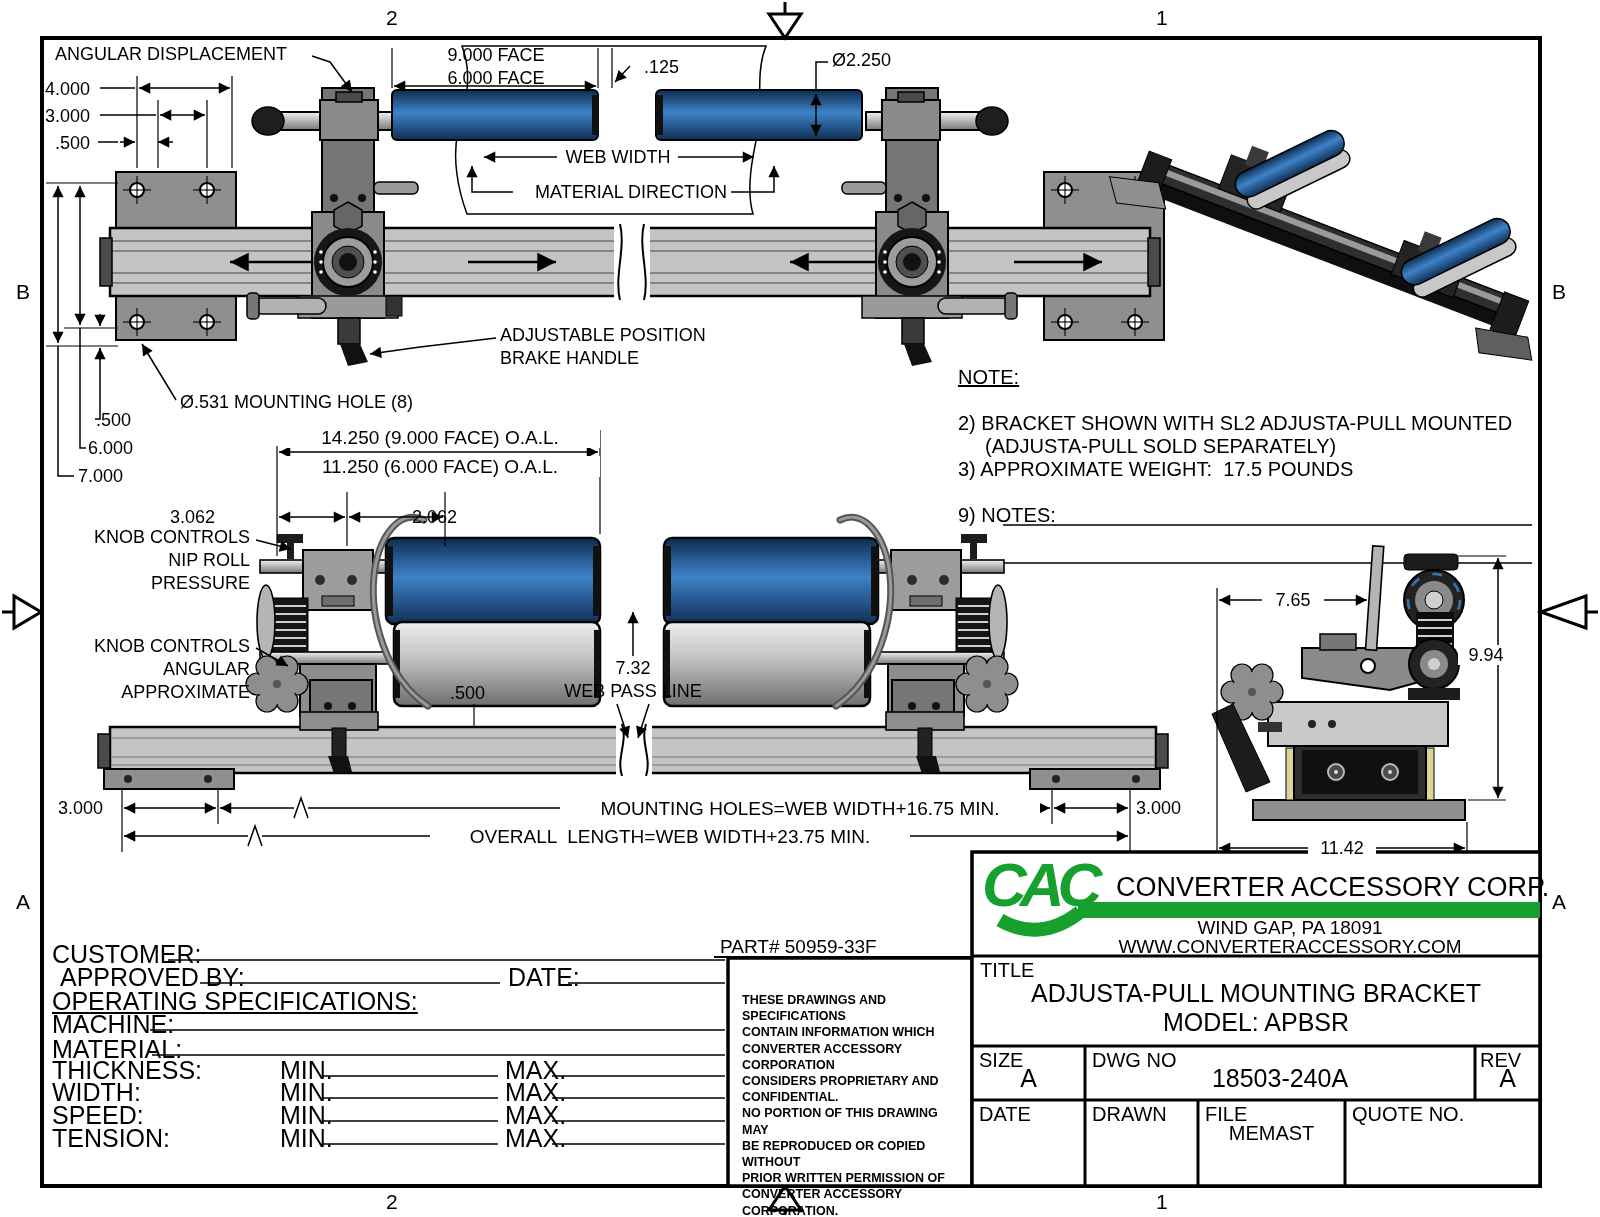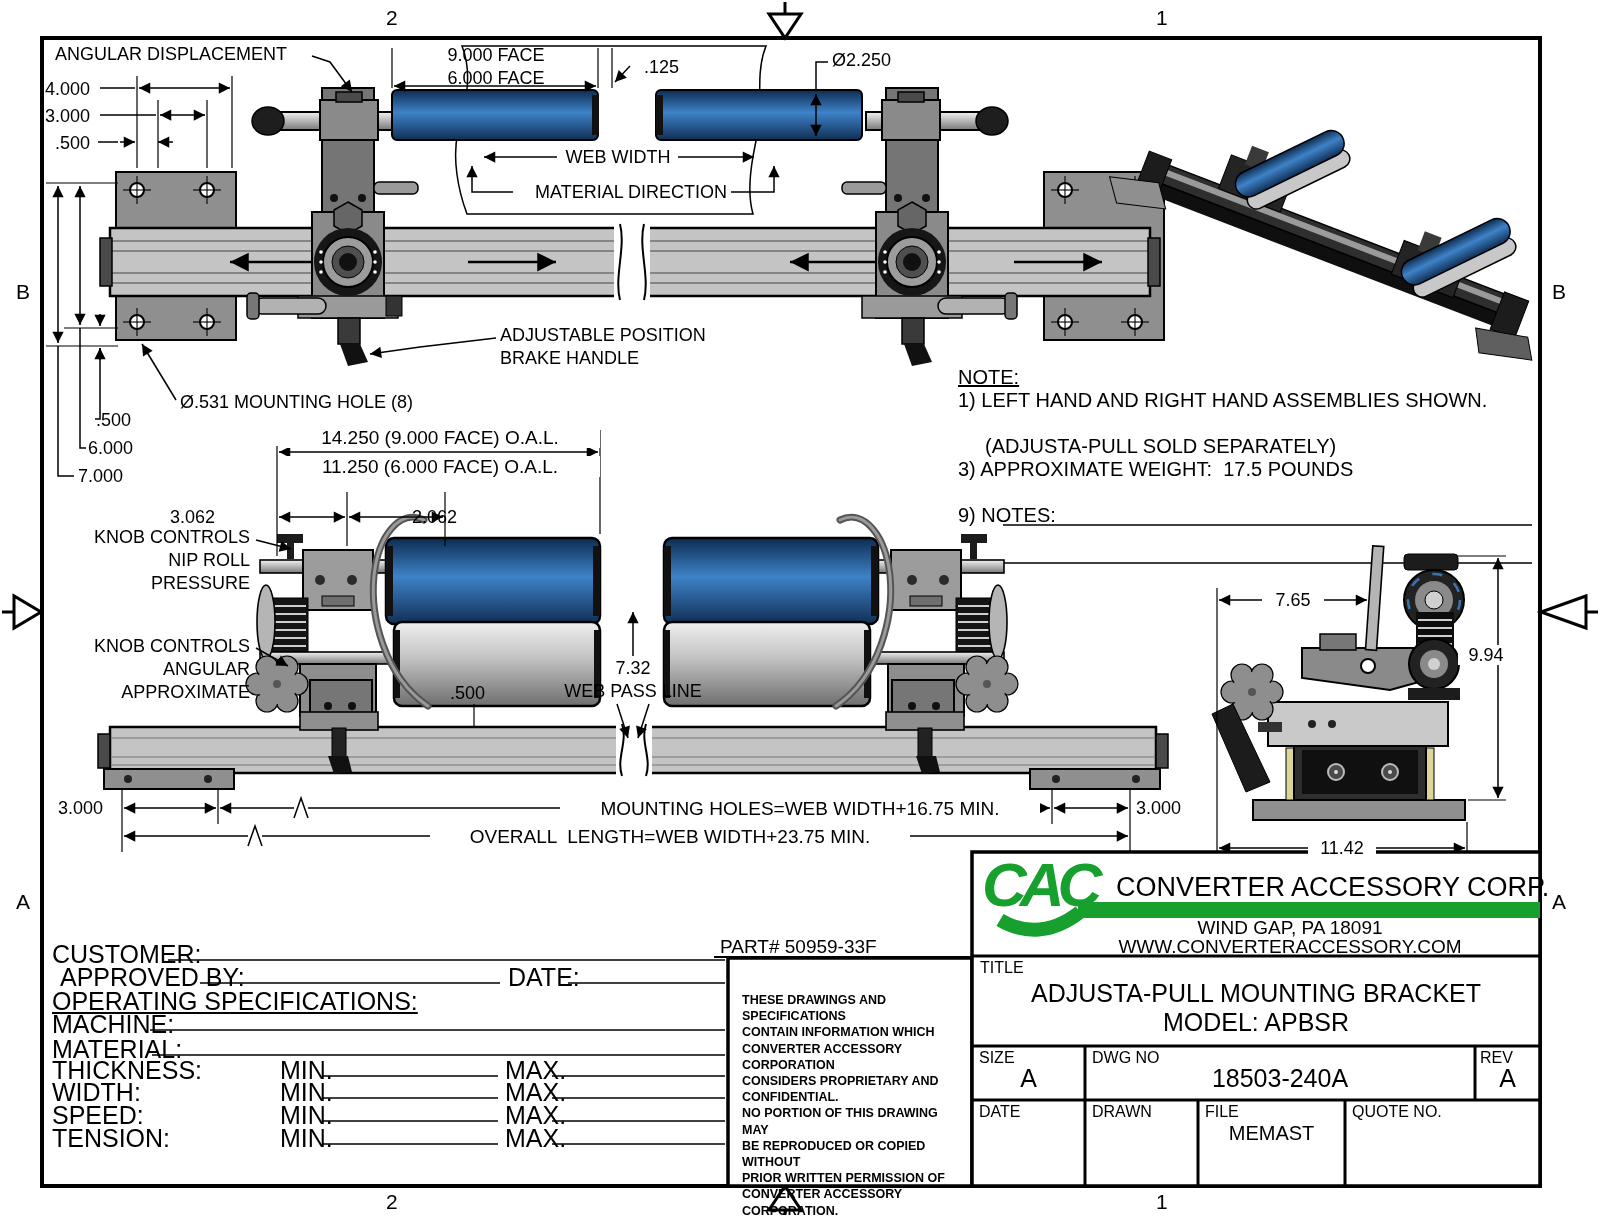--- a/index.html
+++ b/index.html
@@ -7,21 +7,21 @@
          font-family:"Liberation Sans",sans-serif;color:#000;}
   #art{position:absolute;left:0;top:0;}
   .lbl{position:absolute;font:18px/1.12 "Liberation Sans",sans-serif;white-space:pre;color:#000;}
   .c{text-align:center;}
   .r{text-align:right;}
   .u{text-decoration:underline;}
   .bg{background:#fff;}
   .note{font-size:20px;}
   .form{font-size:25px;}
   .zone{font-size:21px;}
-  .tiny{font-size:16px;}
+  .tiny{font-size:20px;}
   .big{font-size:25px;}
   .med{font-size:20px;}
   .co{font-size:27px;}
   .addr{font-size:19px;}
   #logo{position:absolute;left:982px;top:854px;font-size:62px;font-weight:900;font-style:italic;
         letter-spacing:-7px;color:var(--logo-green,#18A02F);line-height:1;}
   #legal{position:absolute;left:742px;top:992px;width:222px;font-size:12.5px;font-weight:700;
          line-height:16.2px;}
   .pn{font-size:19px;}
 </style>
@@ -514,21 +514,21 @@
 <div class="lbl c" style="left:556px;top:147px;width:124px">WEB WIDTH</div>
 <div class="lbl c" style="left:528px;top:182px;width:206px">MATERIAL DIRECTION</div>
 <div class="lbl" style="left:500px;top:325px">ADJUSTABLE POSITION</div>
 <div class="lbl" style="left:500px;top:348px">BRAKE HANDLE</div>
 <div class="lbl" style="left:180px;top:392px">Ø.531 MOUNTING HOLE (8)</div>
 <div class="lbl" style="left:96px;top:410px">.500</div>
 <div class="lbl" style="left:88px;top:438px">6.000</div>
 <div class="lbl" style="left:78px;top:466px">7.000</div>
 
 <div class="lbl note u" style="left:958px;top:366px">NOTE:</div>
-<div class="lbl note" style="left:958px;top:389px">1) LEFT HAND AND RIGHT HAND ASSEMBLIES SHOWN.</div>
+<div class="lbl note" style="left:958px;top:412px">2) BRACKET SHOWN WITH SL2 ADJUSTA-PULL MOUNTED</div>
 <div class="lbl note" style="left:985px;top:435px">(ADJUSTA-PULL SOLD SEPARATELY)</div>
 <div class="lbl note" style="left:958px;top:458px">3) APPROXIMATE WEIGHT:  17.5 POUNDS</div>
 <div class="lbl note" style="left:958px;top:504px">9) NOTES:</div>
 
 <div class="lbl c bg" style="left:280px;top:427px;width:320px;font-size:19px">14.250 (9.000 FACE) O.A.L.</div>
 <div class="lbl c bg" style="left:280px;top:456px;width:320px;font-size:19px">11.250 (6.000 FACE) O.A.L.</div>
 <div class="lbl" style="left:170px;top:507px">3.062</div>
 <div class="lbl" style="left:412px;top:507px">2.062</div>
 <div class="lbl r" style="left:50px;top:527px;width:200px">KNOB CONTROLS</div>
 <div class="lbl r" style="left:50px;top:550px;width:200px">NIP ROLL</div>

